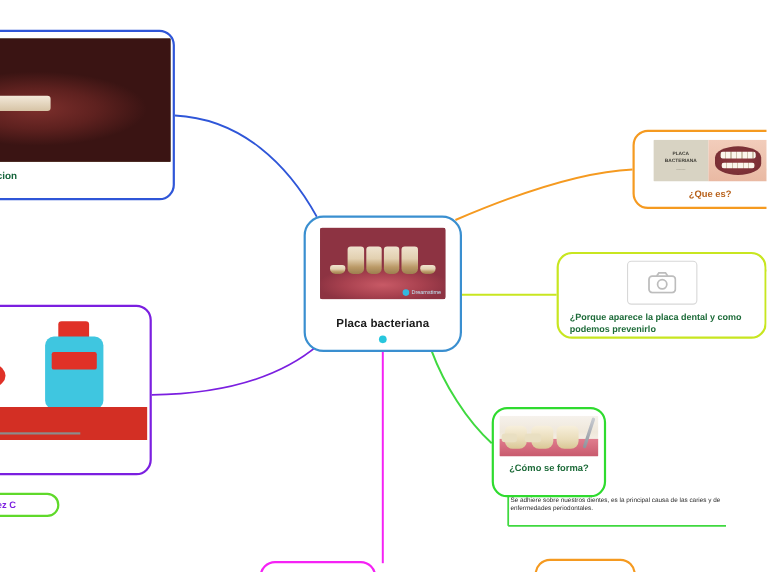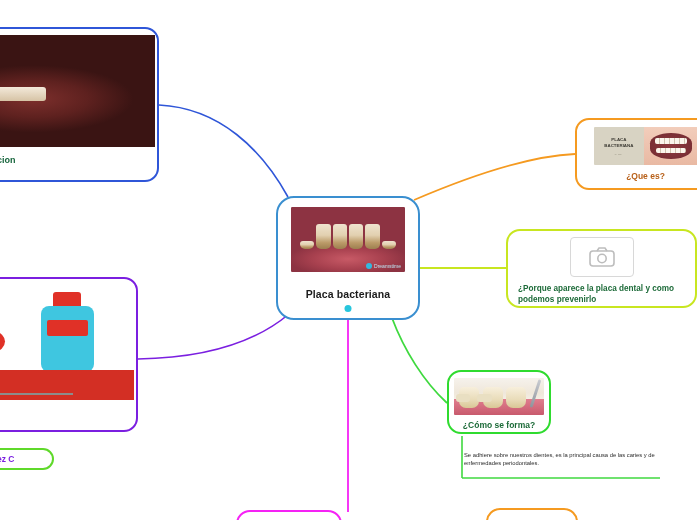--- a/index.html
+++ b/index.html
@@ -184,21 +184,21 @@
     color: #1d6b39;
     text-align: left;
     line-height: 1.3;
   }
 
   
   #node-comoseforma {
     left: 447px;
     top: 370px;
     width: 104px;
-    height: 64px;
+    height: 82px;
     border-width: 2px;
     border-color: #2fdb2f;
     border-radius: 14px;
     padding: 6px 6px 0 6px;
   }
   #node-comoseforma .thumb {
     width: 90px;
     height: 37px;
     overflow: hidden;
     border-radius: 1px;

